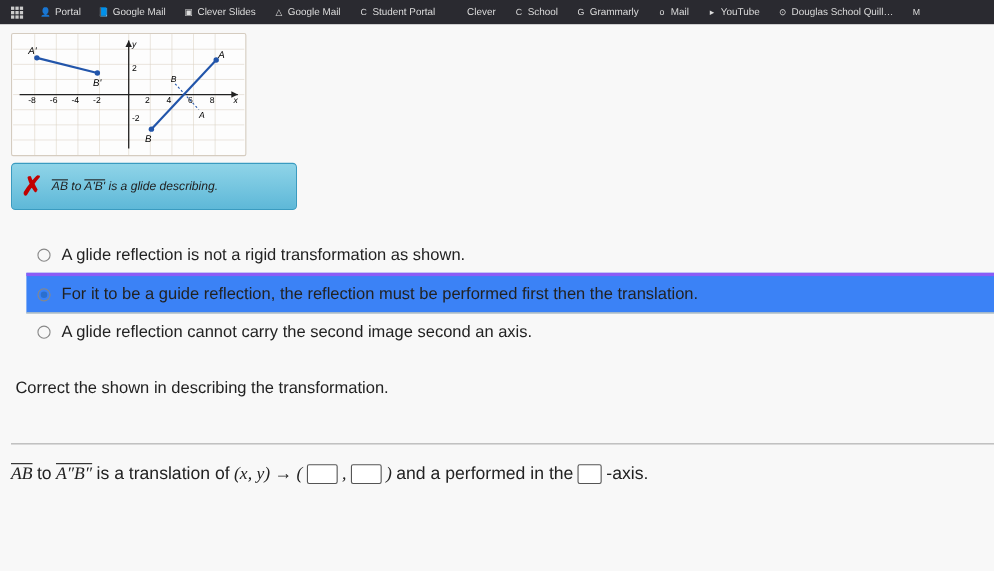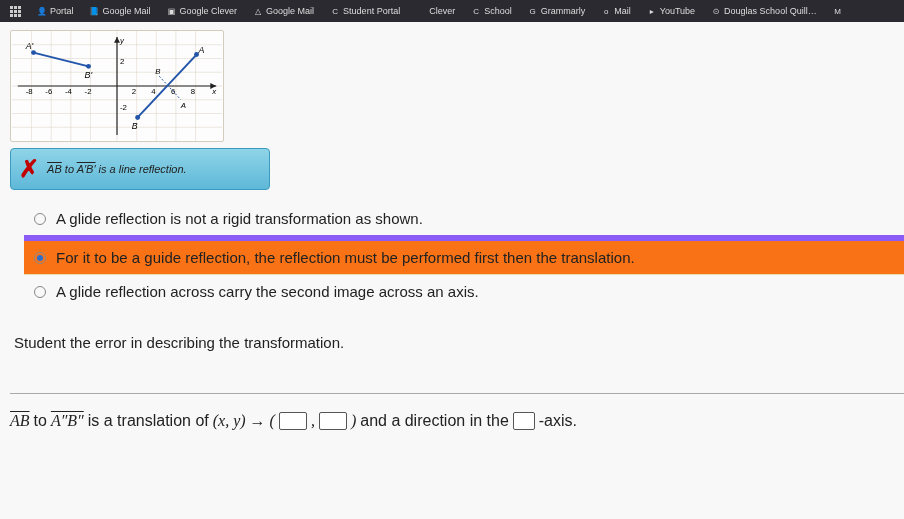--- a/index.html
+++ b/index.html
@@ -7,23 +7,23 @@
   .bookmark-bar { background: #2a2a30; height: 22px; display: flex; align-items: center; padding: 0 6px; gap: 8px; font-size: 9px; color: #ddd; }
   .bookmark-item { display: flex; align-items: center; gap: 3px; padding: 2px 4px; cursor: pointer; white-space: nowrap; }
   .bookmark-item .icon { width: 10px; height: 10px; display: inline-flex; align-items: center; justify-content: center; font-size: 8px; }
   .apps-icon { display: grid; grid-template-columns: repeat(3,3px); grid-template-rows: repeat(3,3px); gap: 1px; }
   .apps-icon span { background: #ccc; width: 3px; height: 3px; }
   .content { padding: 8px 0 0 10px; }
   .graph-area { width: 214px; height: 112px; background: #fdfdfd; border: 1px solid #d5ccc0; border-radius: 2px; position: relative; margin-bottom: 6px; }
   .graph-svg { width: 100%; height: 100%; }
   .answer-box { width: 260px; background: linear-gradient(#8fd4e8,#5eb8d8); border: 1px solid #3a9bc0; border-radius: 4px; padding: 6px 8px; display: flex; align-items: center; gap: 8px; font-size: 11px; font-style: italic; color: #222; }
   .answer-box .x-mark { font-size: 24px; color: #c10000; font-weight: bold; font-style: normal; }
-  .options { margin-top: 12px; margin-left: 14px; }
+  .options { margin-top: 24px; margin-left: 14px; }
   .option-row { display: flex; align-items: center; gap: 10px; padding: 8px 10px; font-size: 15px; color: #222; }
-  .option-row.selected { background: #f97316; border-top: 6px solid #8b5cf6; border-bottom: 1px solid #e8dcb0; }
+  .option-row.selected { background: #3b82f6; border-top: 3px solid #8b5cf6; border-bottom: 1px solid #e8dcb0; }
   .radio { width: 12px; height: 12px; border: 1px solid #888; border-radius: 50%; display: inline-flex; align-items: center; justify-content: center; flex-shrink: 0; cursor: pointer; }
   .radio .dot { width: 6px; height: 6px; background: #2b6fcf; border-radius: 50%; }
   .prompt { margin-top: 26px; font-size: 15px; color: #222; padding-left: 4px; }
   .fill-line { margin-top: 42px; font-size: 16px; color: #222; display: flex; align-items: center; flex-wrap: wrap; gap: 4px; padding-left: 0; border-top: 1px solid #aaa; padding-top: 18px; padding-bottom: 6px; }
   .overline { text-decoration: overline; font-style: italic; }
   .math { font-style: italic; font-family: 'Times New Roman', serif; }
   .input-box { display: inline-block; width: 28px; height: 18px; border: 1px solid #555; border-radius: 2px; background: #fff; vertical-align: middle; }
   .input-box.small { width: 22px; }
 </style>
 </head>
@@ -47,21 +47,21 @@
       <div class="bookmark-item">
         <span class="icon">👤</span>
         <span>Portal</span>
       </div>
       <div class="bookmark-item">
         <span class="icon">📘</span>
         <span>Google Mail</span>
       </div>
       <div class="bookmark-item">
         <span class="icon">▣</span>
-        <span>Google Clever</span>
+        <span>Clever Slides</span>
       </div>
       <div class="bookmark-item">
         <span class="icon">△</span>
         <span>Google Mail</span>
       </div>
       <div class="bookmark-item">
         <span class="icon">C</span>
         <span>Student Portal</span>
       </div>
       <div class="bookmark-item">
@@ -147,51 +147,51 @@
 
       <line x1="150" y1="46" x2="172" y2="70" stroke="#2255aa" stroke-width="1" stroke-dasharray="2,2"></line>
       <text x="146" y="44" font-size="8" font-style="italic">B</text>
       <text x="172" y="78" font-size="8" font-style="italic">A</text>
     </svg>
   </div>
 
   <div class="answer-box">
     <span class="x-mark">✗</span>
     <span>
-      <span class="overline">AB</span> to <span class="overline">A'B'</span><span> is a line reflection.</span>
+      <span class="overline">AB</span> to <span class="overline">A'B'</span><span> is a glide describing.</span>
     </span>
   </div>
 
   <div class="options" id="options-host">
       <div class="option-row">
         <span class="radio"></span>
         <span>A glide reflection is not a rigid transformation as shown.</span>
       </div>
       <div class="option-row selected">
         <span class="radio">
           <span class="dot"></span>
         </span>
         <span>For it to be a guide reflection, the reflection must be performed first then the translation.</span>
       </div>
       <div class="option-row">
         <span class="radio"></span>
-        <span>A glide reflection across carry the second image across an axis.</span>
+        <span>A glide reflection cannot carry the second image second an axis.</span>
       </div>
     </div>
 
-  <div class="prompt">Student the error in describing the transformation.</div>
+  <div class="prompt">Correct the shown in describing the transformation.</div>
 
   <div class="fill-line">
     <span class="overline math">AB</span>
     <span>to</span>
     <span class="overline math">A″B″</span>
     <span> is a translation of </span>
     <span class="math">(x, y) → (</span>
     <span class="input-box"></span>
     <span class="math">,</span>
     <span class="input-box"></span>
     <span class="math">)</span>
-    <span> and a direction in the </span>
+    <span> and a performed in the </span>
     <span class="input-box small"></span>
     <span>-axis.</span>
   </div>
 
 </div>
 
 </body></html>

